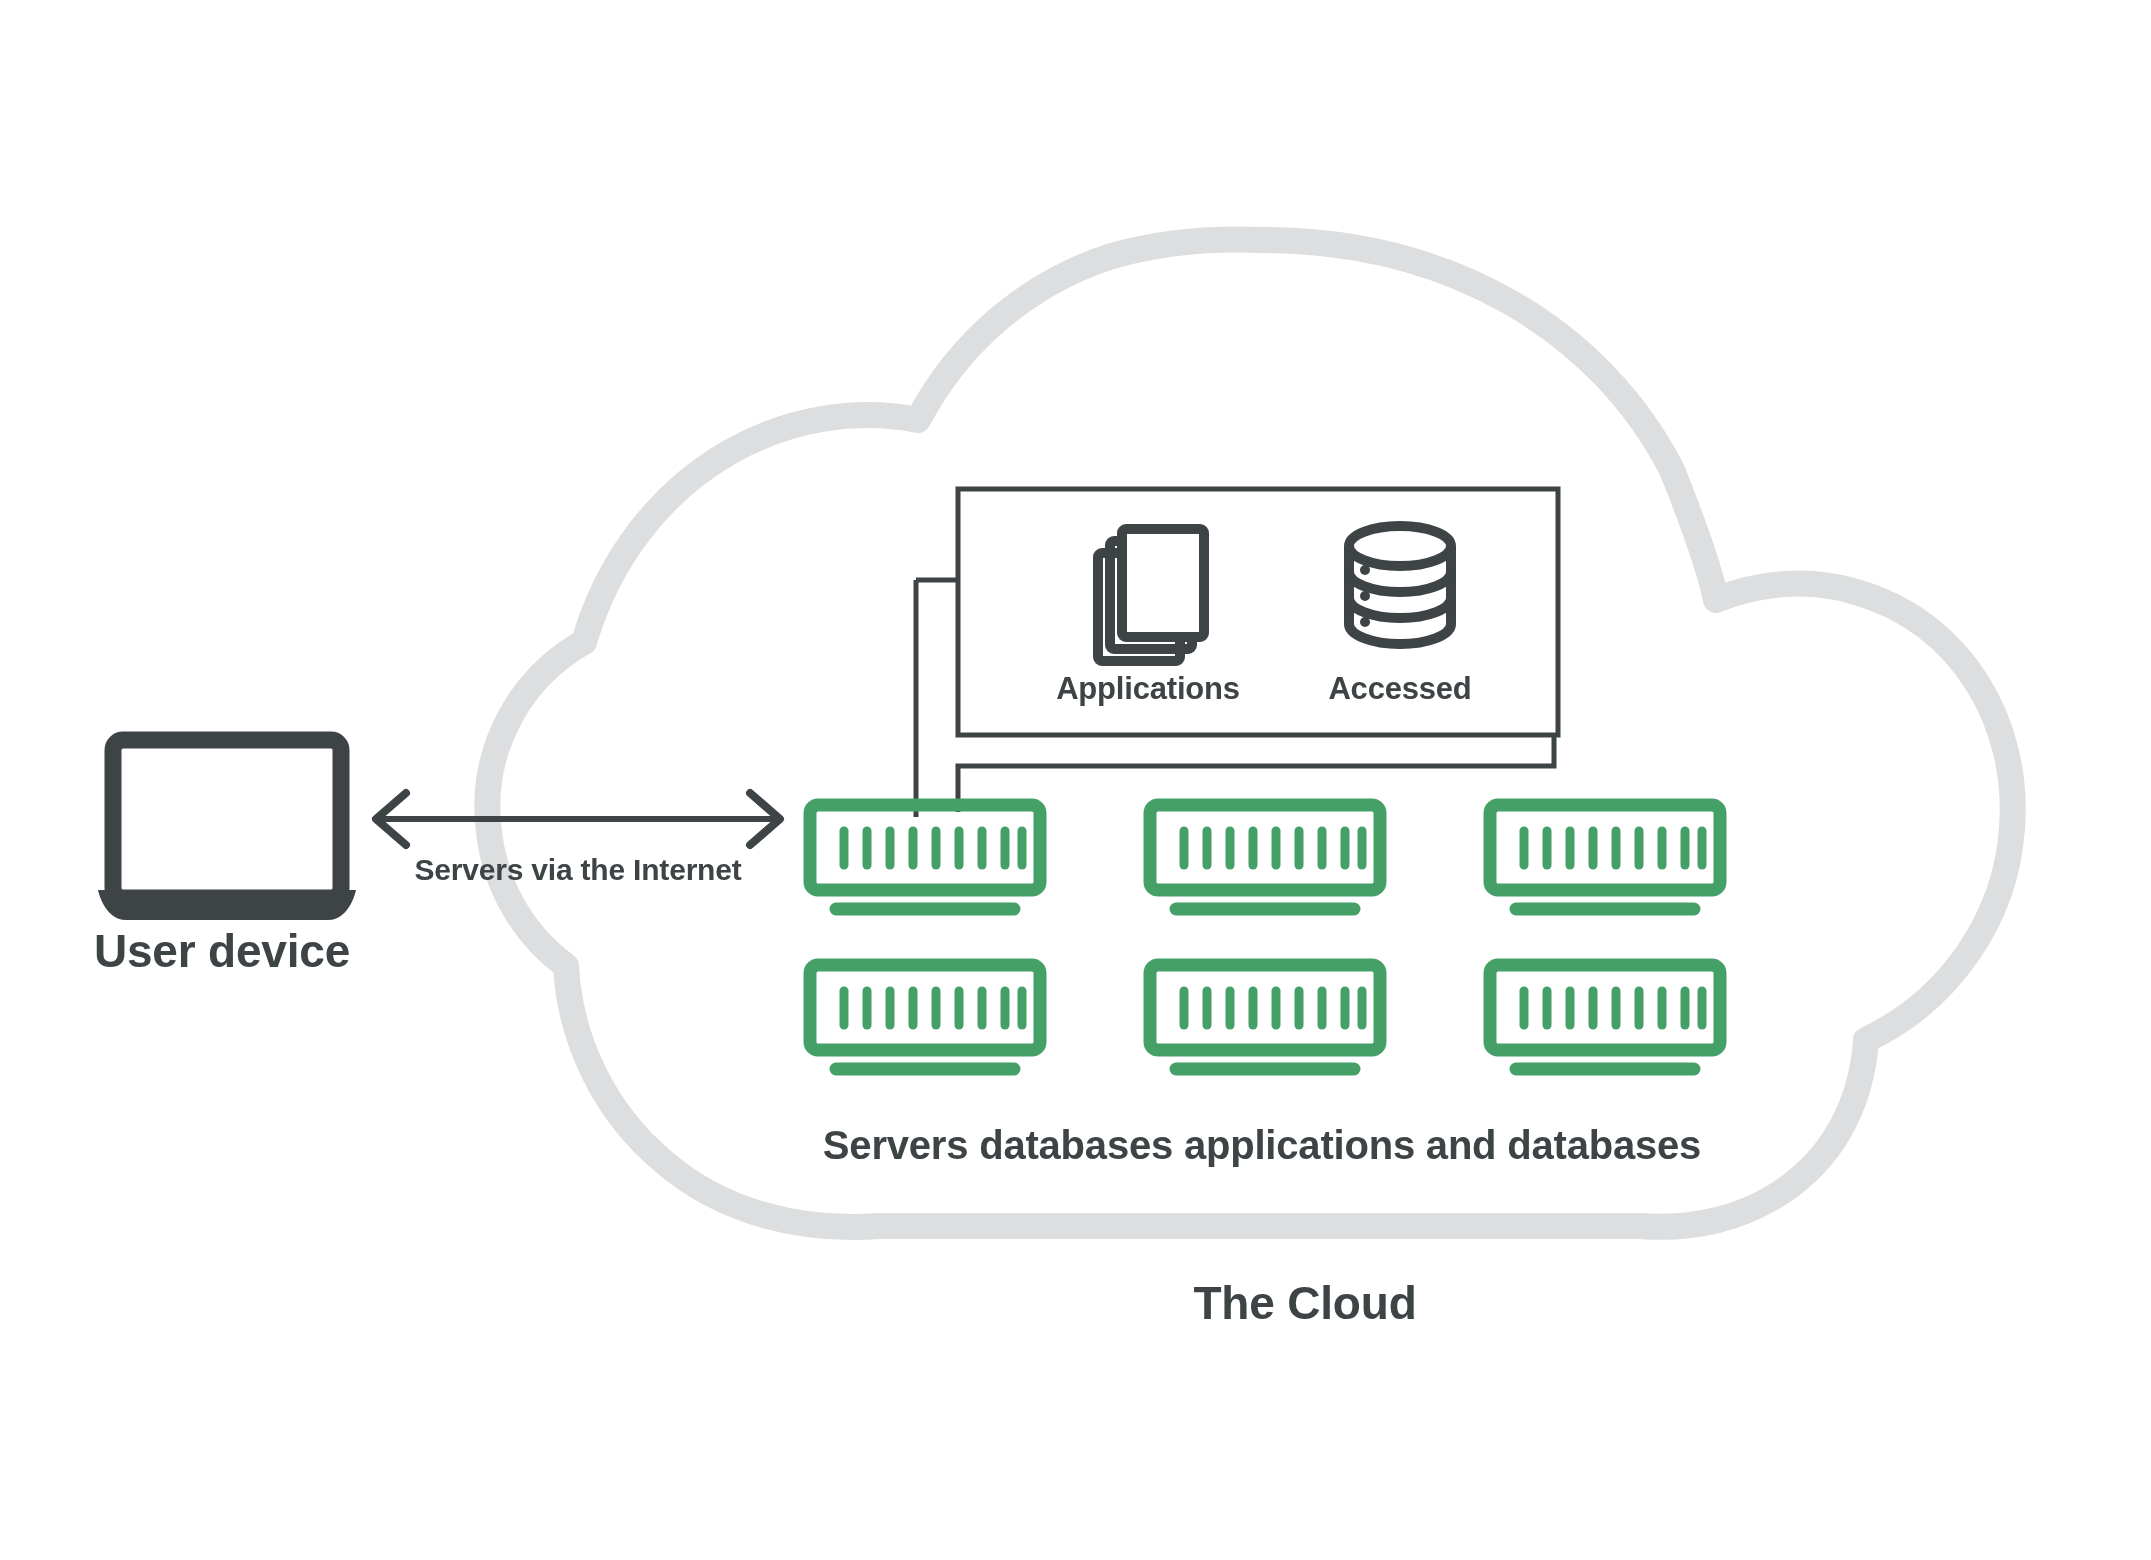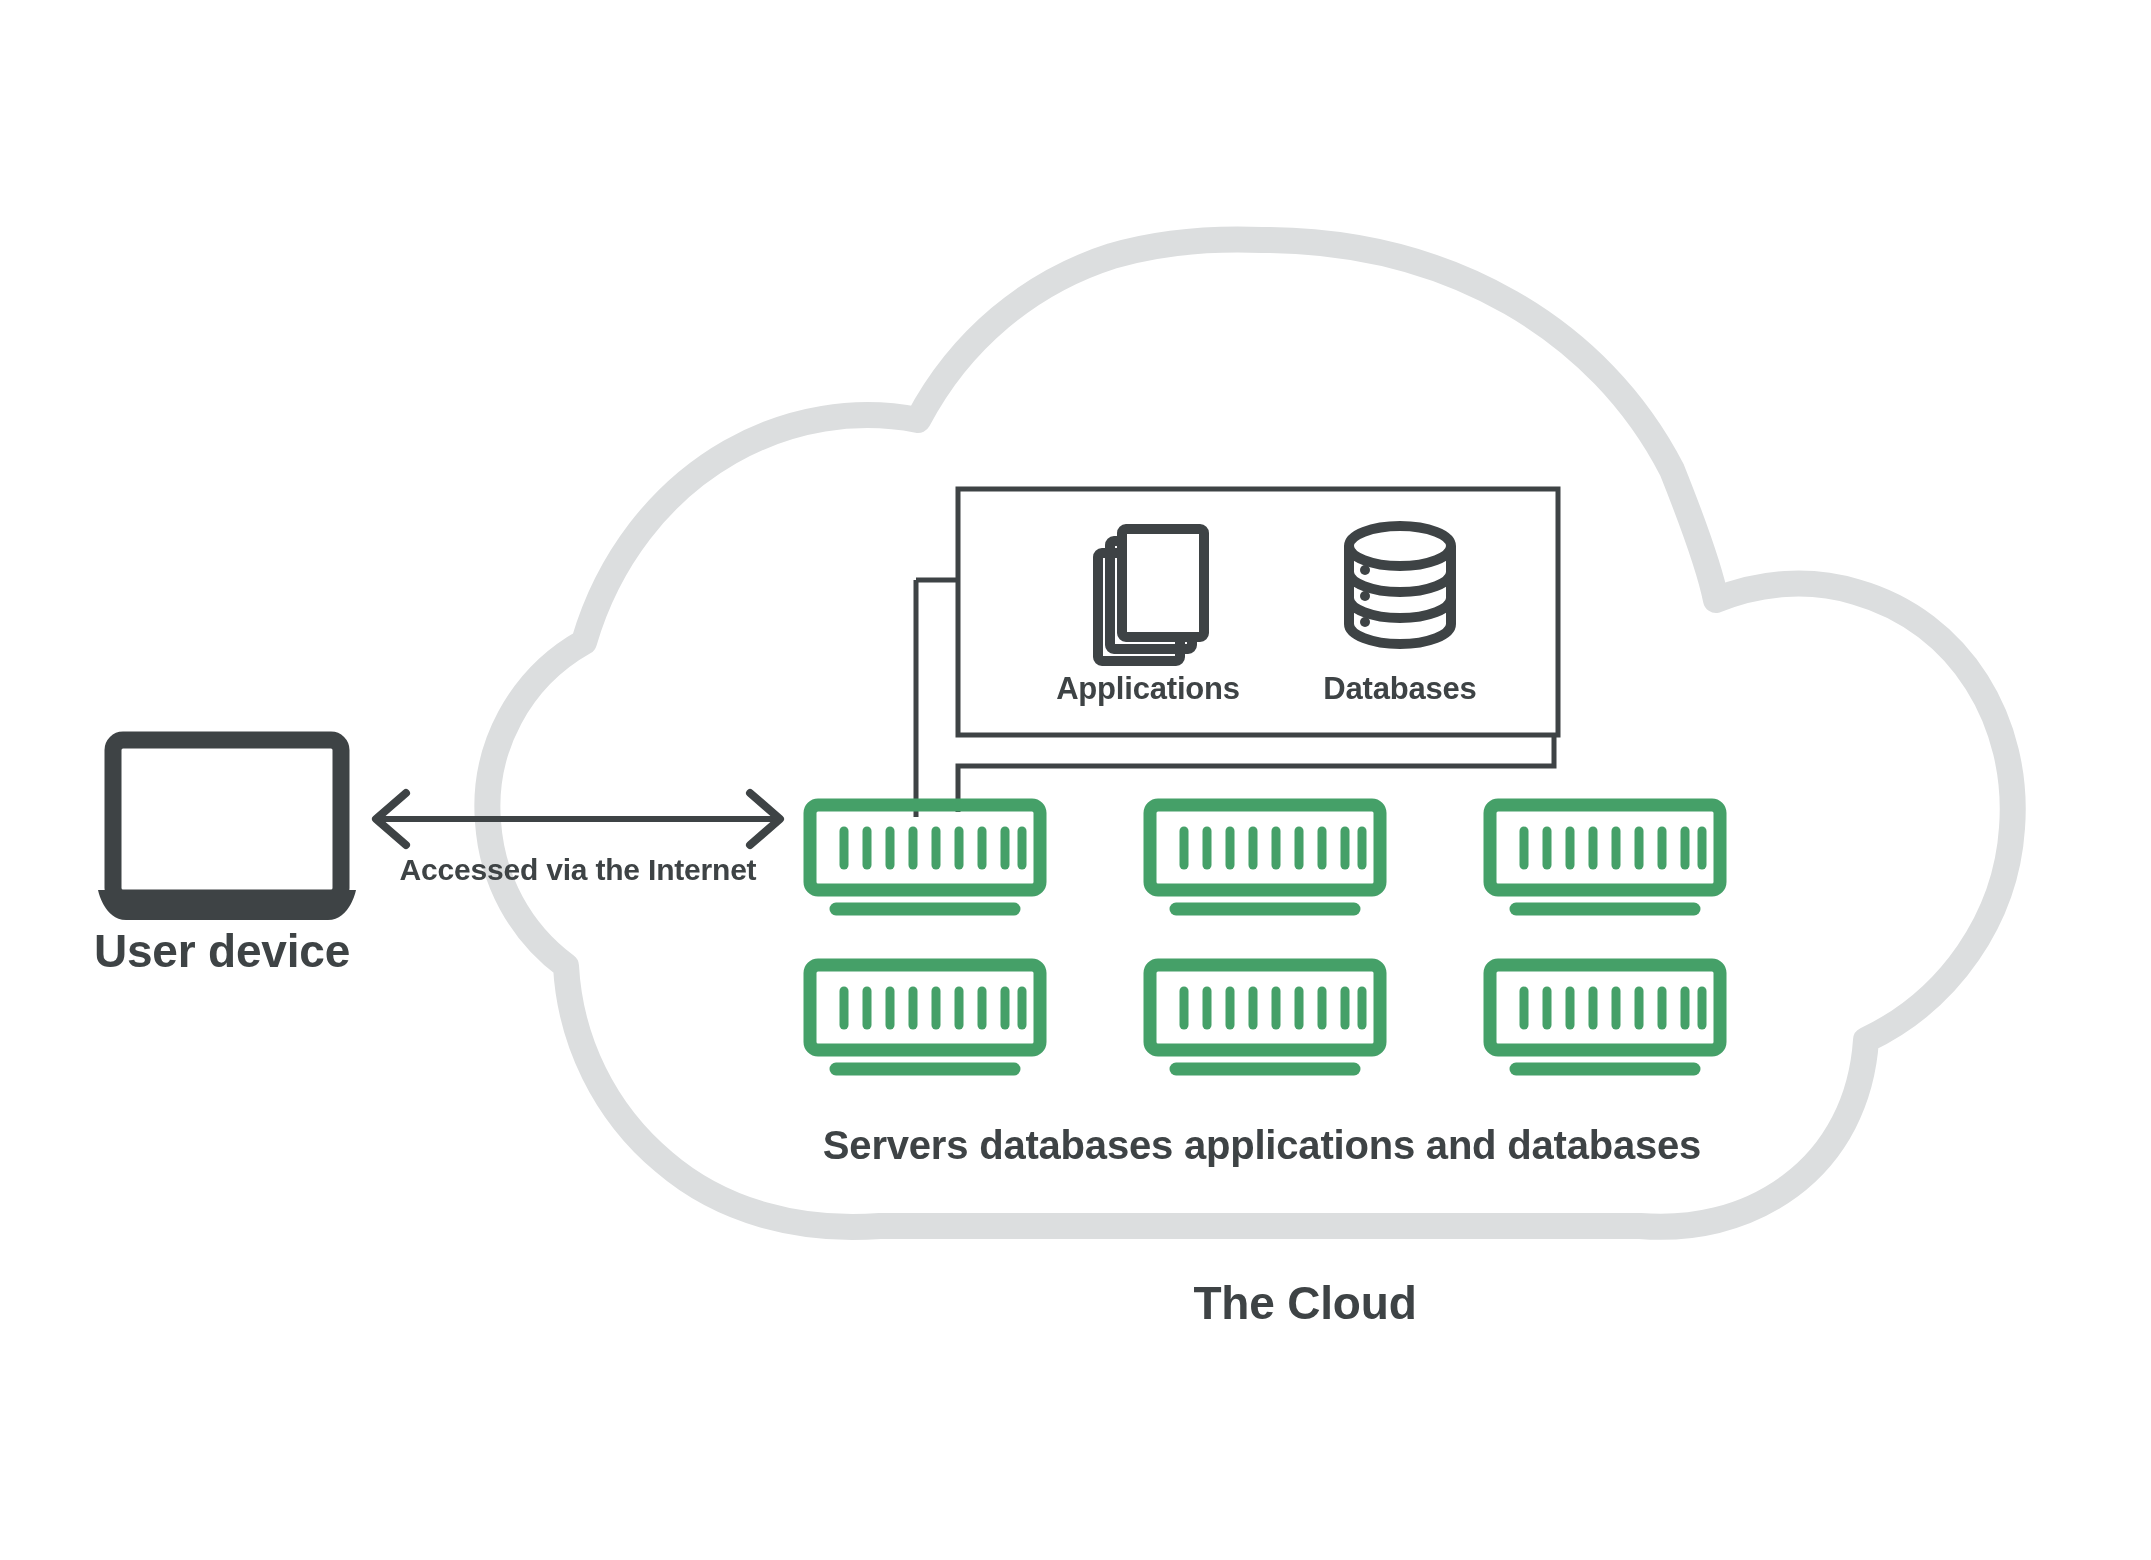--- a/index.html
+++ b/index.html
@@ -223,23 +223,23 @@
           <line x1="195" y1="26" x2="195" y2="60"></line>
         <line x1="212" y1="26" x2="212" y2="60"></line>
       </g>
       <line x1="26" y1="104" x2="204" y2="104" stroke="#45A068" stroke-width="13" stroke-linecap="round"></line>
     </g>
 
   </svg>
 
   <div class="lbl" id="label-user-device">User device</div>
 
-  <div class="lbl" id="label-internet">Accessed via the Internet</div>
+  <div class="lbl" id="label-internet">Servers via the Internet</div>
 
   <div class="lbl" id="label-applications">Applications</div>
 
-  <div class="lbl" id="label-databases">Databases</div>
+  <div class="lbl" id="label-databases">Accessed</div>
 
   <div class="lbl" id="label-servers">Servers databases applications and databases</div>
 
   <div class="lbl" id="label-cloud">The Cloud</div>
 
 </div>
 
 </body></html>

